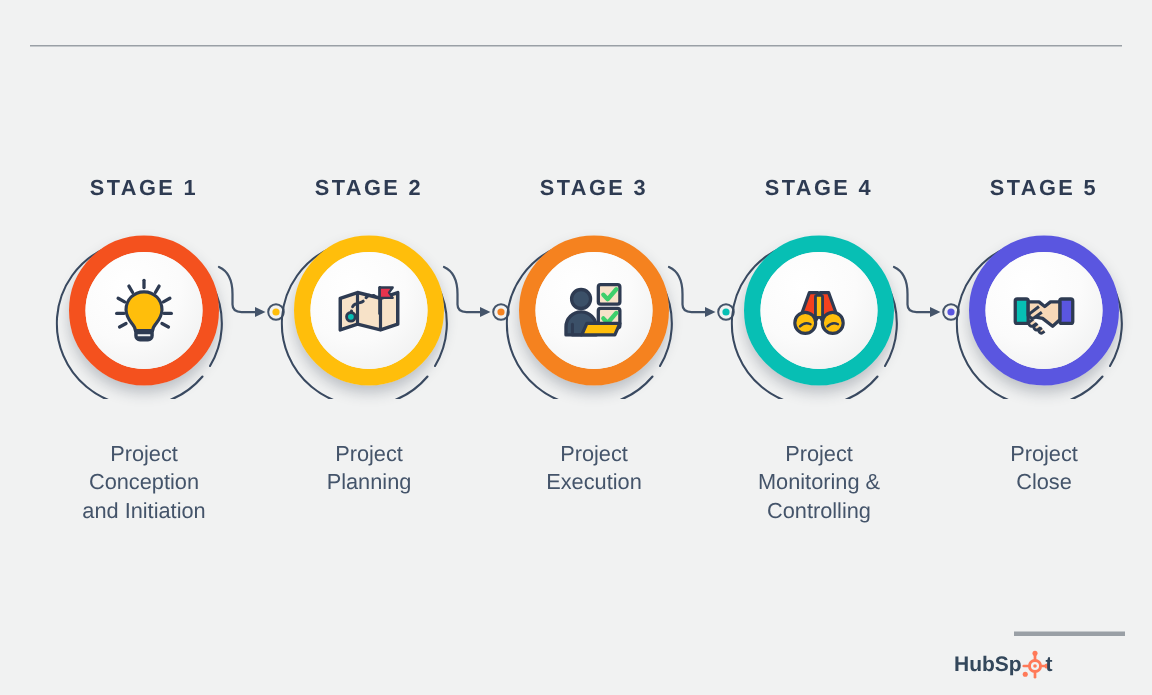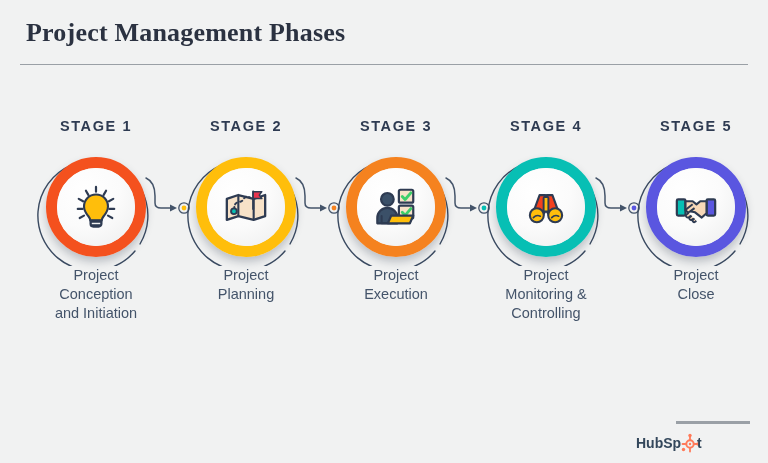--- a/index.html
+++ b/index.html
@@ -104,20 +104,21 @@
   .connector {
     position: absolute;
     top: 22px;
     left: 105px;
     width: 52px;
     height: 74px;
     pointer-events: none;
   }
 
   .stage-desc {
+    margin-top: 28px;
     font-size: 14.5px;
     line-height: 19px;
     color: #44546a;
     text-align: center;
     white-space: pre-line;
   }
 
   
   #footer-rule {
     position: absolute;
@@ -134,21 +135,20 @@
     height: 22px;
     display: flex;
     align-items: center;
   }
   #hubspot-logo svg { display: block; }
 </style>
 </head>
 <body>
 
 <div id="header">
-  <h1 id="page-title">Project Management Phases</h1>
   <div id="title-rule"></div>
 </div>
 
 <div id="stages">
 
   <div class="stage">
     <div class="stage-label">STAGE 1</div>
     <div class="circle-wrap">
       <svg class="thin-ring" viewBox="0 0 118 118">
         <path d="M 98 103 A 55 55 0 1 1 103 96" fill="none" stroke="#3a4a61" stroke-width="1.4" stroke-linecap="round"></path>

